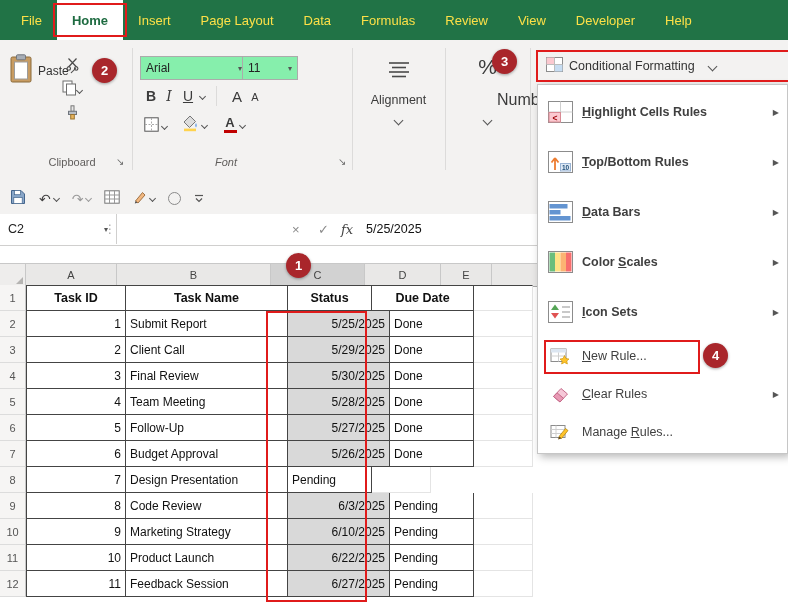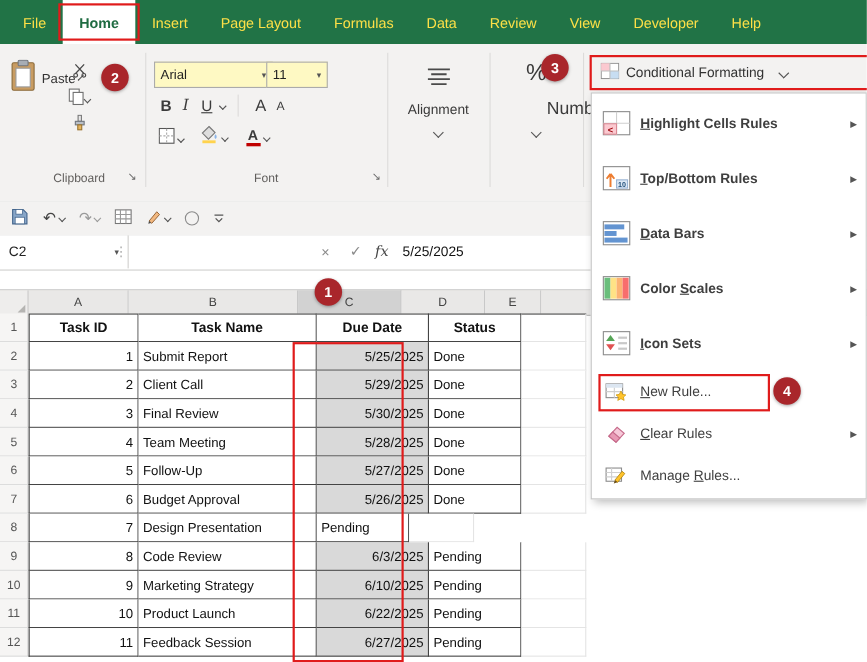--- a/index.html
+++ b/index.html
@@ -15,21 +15,21 @@
 
   
   .ribbon{position:absolute;top:40px;left:0;width:788px;height:143px;background:#f3f2f1;
           border-bottom:1px solid #dadada;}
   .vsep{position:absolute;top:8px;height:122px;width:1px;background:#dcdbda;}
   .grouplabel{position:absolute;top:116px;font-size:11px;color:#605e5c;text-align:center;}
   .launcher{position:absolute;top:116px;font-size:10px;color:#6a6a6a;line-height:12px;}
   .chev{width:6px;height:6px;border-right:1.5px solid #555;border-bottom:1.5px solid #555;
         transform:rotate(45deg);display:inline-block;}
   .rabs{position:absolute;display:flex;align-items:center;justify-content:center;color:#3b3b3b;}
-  .combo{position:absolute;height:22px;background:#fef9c3;border:1px solid #ababab;display:flex;
+  .combo{position:absolute;height:22px;background:#86efac;border:1px solid #ababab;display:flex;
          align-items:center;font-size:12px;color:#222;padding:0 5px;justify-content:space-between;}
   .arr{font-size:8px;color:#555;margin-left:4px;}
   .paste{position:absolute;left:8px;top:14px;width:48px;display:flex;
          align-items:center;gap:4px;font-size:12px;color:#333;}
   .bl{font-weight:700;font-size:14px;}
   .il{font-style:italic;font-size:14px;font-family:"DejaVu Serif",serif;}
   .ul{text-decoration:underline;font-size:14px;}
   .biga{font-size:15px;} .smalla{font-size:11px;}
   .fcA{font-size:13px;font-weight:700;line-height:12px;}
   .redbar{width:13px;height:3px;background:#c00000;margin-top:1px;}
@@ -106,22 +106,22 @@
 <div class="app">
 
   <div class="tabbar">
     <div class="tab">File</div>
     <div class="tab active">
       <span>Home</span>
       <div class="relrect" style="left:-4px;right:-4px;top:3px;bottom:3px;"></div>
     </div>
     <div class="tab">Insert</div>
     <div class="tab">Page Layout</div>
+    <div class="tab">Data</div>
     <div class="tab">Formulas</div>
-    <div class="tab">Data</div>
     <div class="tab">Review</div>
     <div class="tab">View</div>
     <div class="tab">Developer</div>
     <div class="tab">Help</div>
   </div>
 
   <div class="ribbon">
     <div class="vsep" style="left:132px;"></div>
     <div class="vsep" style="left:352px;"></div>
     <div class="vsep" style="left:445px;"></div>
@@ -205,21 +205,21 @@
       </span>
       <span class="chev" style="width:4px;height:4px;"></span>
     </div>
     <div class="rabs" style="left:220px;top:74px;width:28px;height:22px;gap:3px;">
       <span style="display:flex;flex-direction:column;align-items:center;">
         <span class="fcA">A</span>
         <span class="redbar"></span>
       </span>
       <span class="chev" style="width:4px;height:4px;"></span>
     </div>
-    <div class="grouplabel" style="left:132px;width:220px;">Font</div>
+    <div class="grouplabel" style="left:116px;width:220px;font-style:italic;">Font</div>
     <div class="launcher" style="left:338px;">↘</div>
 
     <div class="rabs" style="left:352px;top:18px;width:93px;height:22px;">
       <svg width="22" height="17" viewBox="0 0 22 17">
           <g stroke="#4a4a4a" stroke-width="1.6">
             <line x1="1" y1="2" x2="21" y2="2"></line>
             <line x1="4" y1="6.5" x2="18" y2="6.5"></line>
             <line x1="1" y1="11" x2="21" y2="11"></line>
             <line x1="4" y1="15.5" x2="18" y2="15.5"></line>
           </g>
@@ -323,22 +323,22 @@
       <div class="ch wc sel">C</div>
       <div class="ch wd">D</div>
       <div class="ch we">E</div>
       <div class="ch" style="flex:1;border-right:none;"></div>
     </div>
     <div class="rows">
       <div class="r hdr">
         <div class="rh">1</div>
         <div class="c first wa">Task ID</div>
         <div class="c wb">Task Name</div>
+        <div class="c wd">Status</div>
         <div class="c wc">Due Date</div>
-        <div class="c wd">Status</div>
         <div class="c e we"></div>
       </div>
       <div class="r">
         <div class="rh">2</div>
         <div class="c first wa ra">1</div>
         <div class="c wb">Submit Report</div>
         <div class="c wc ra sel">5/25/2025</div>
         <div class="c wd">Done</div>
         <div class="c e we"></div>
       </div>

